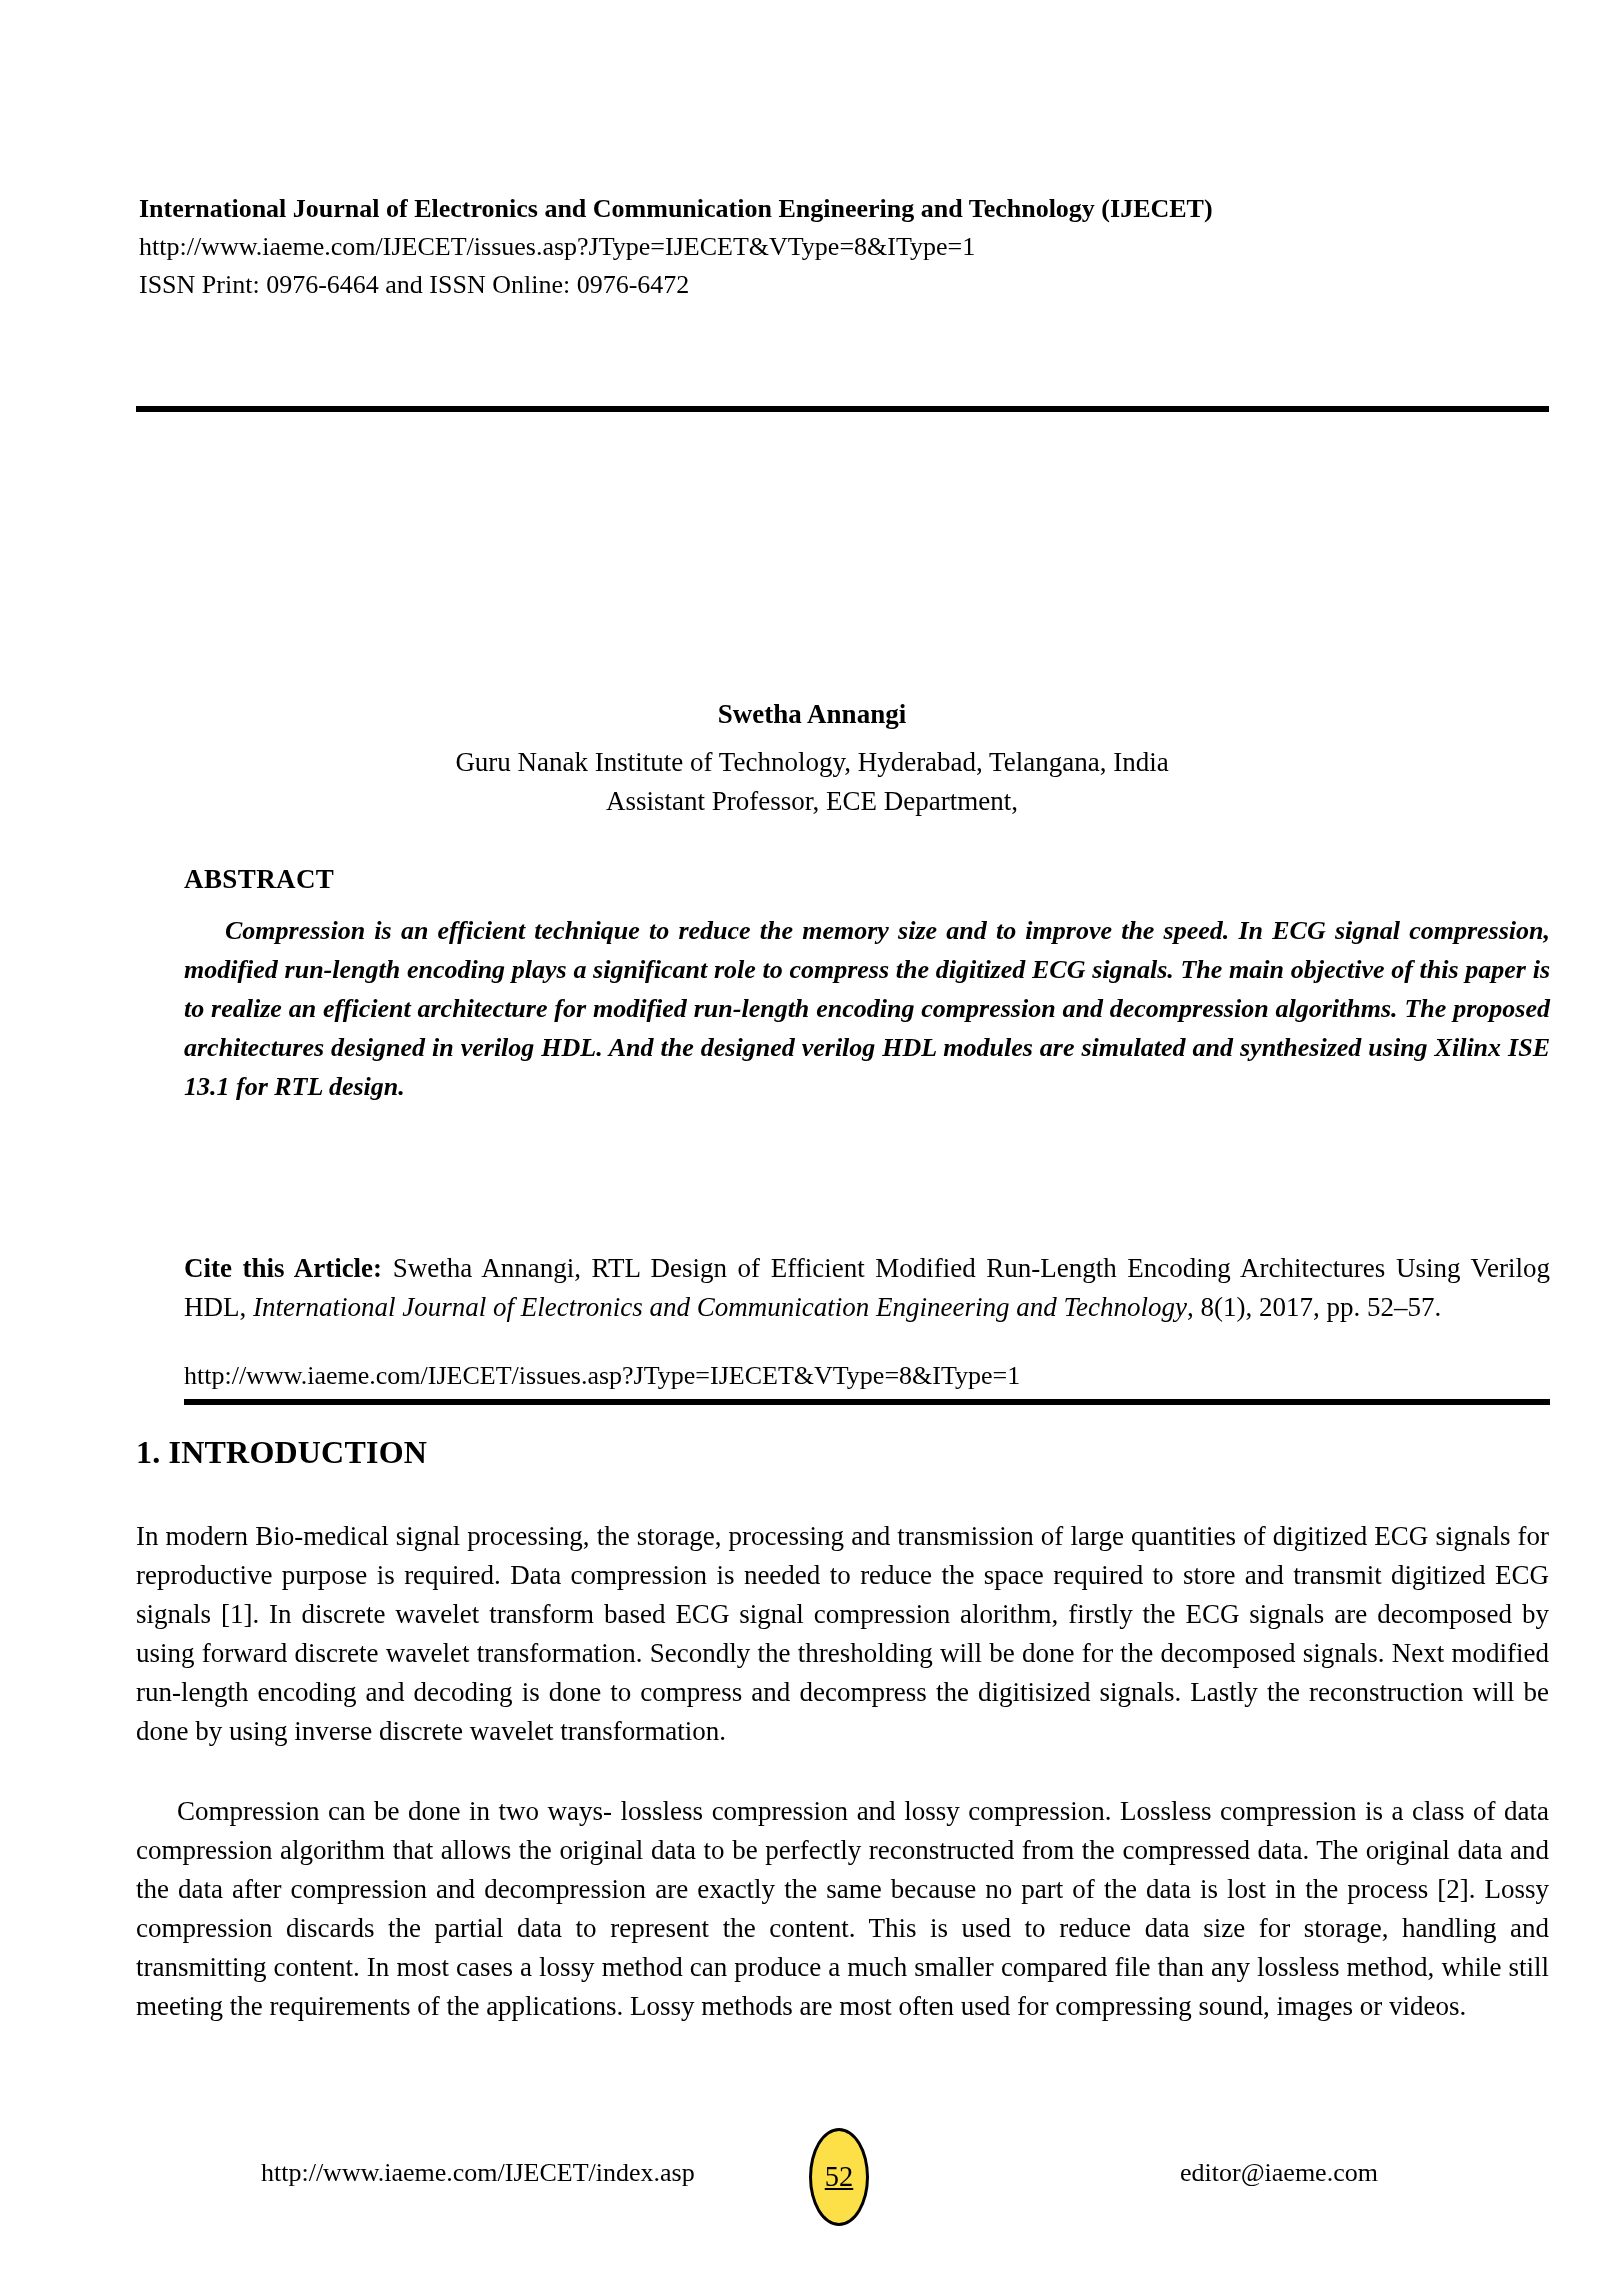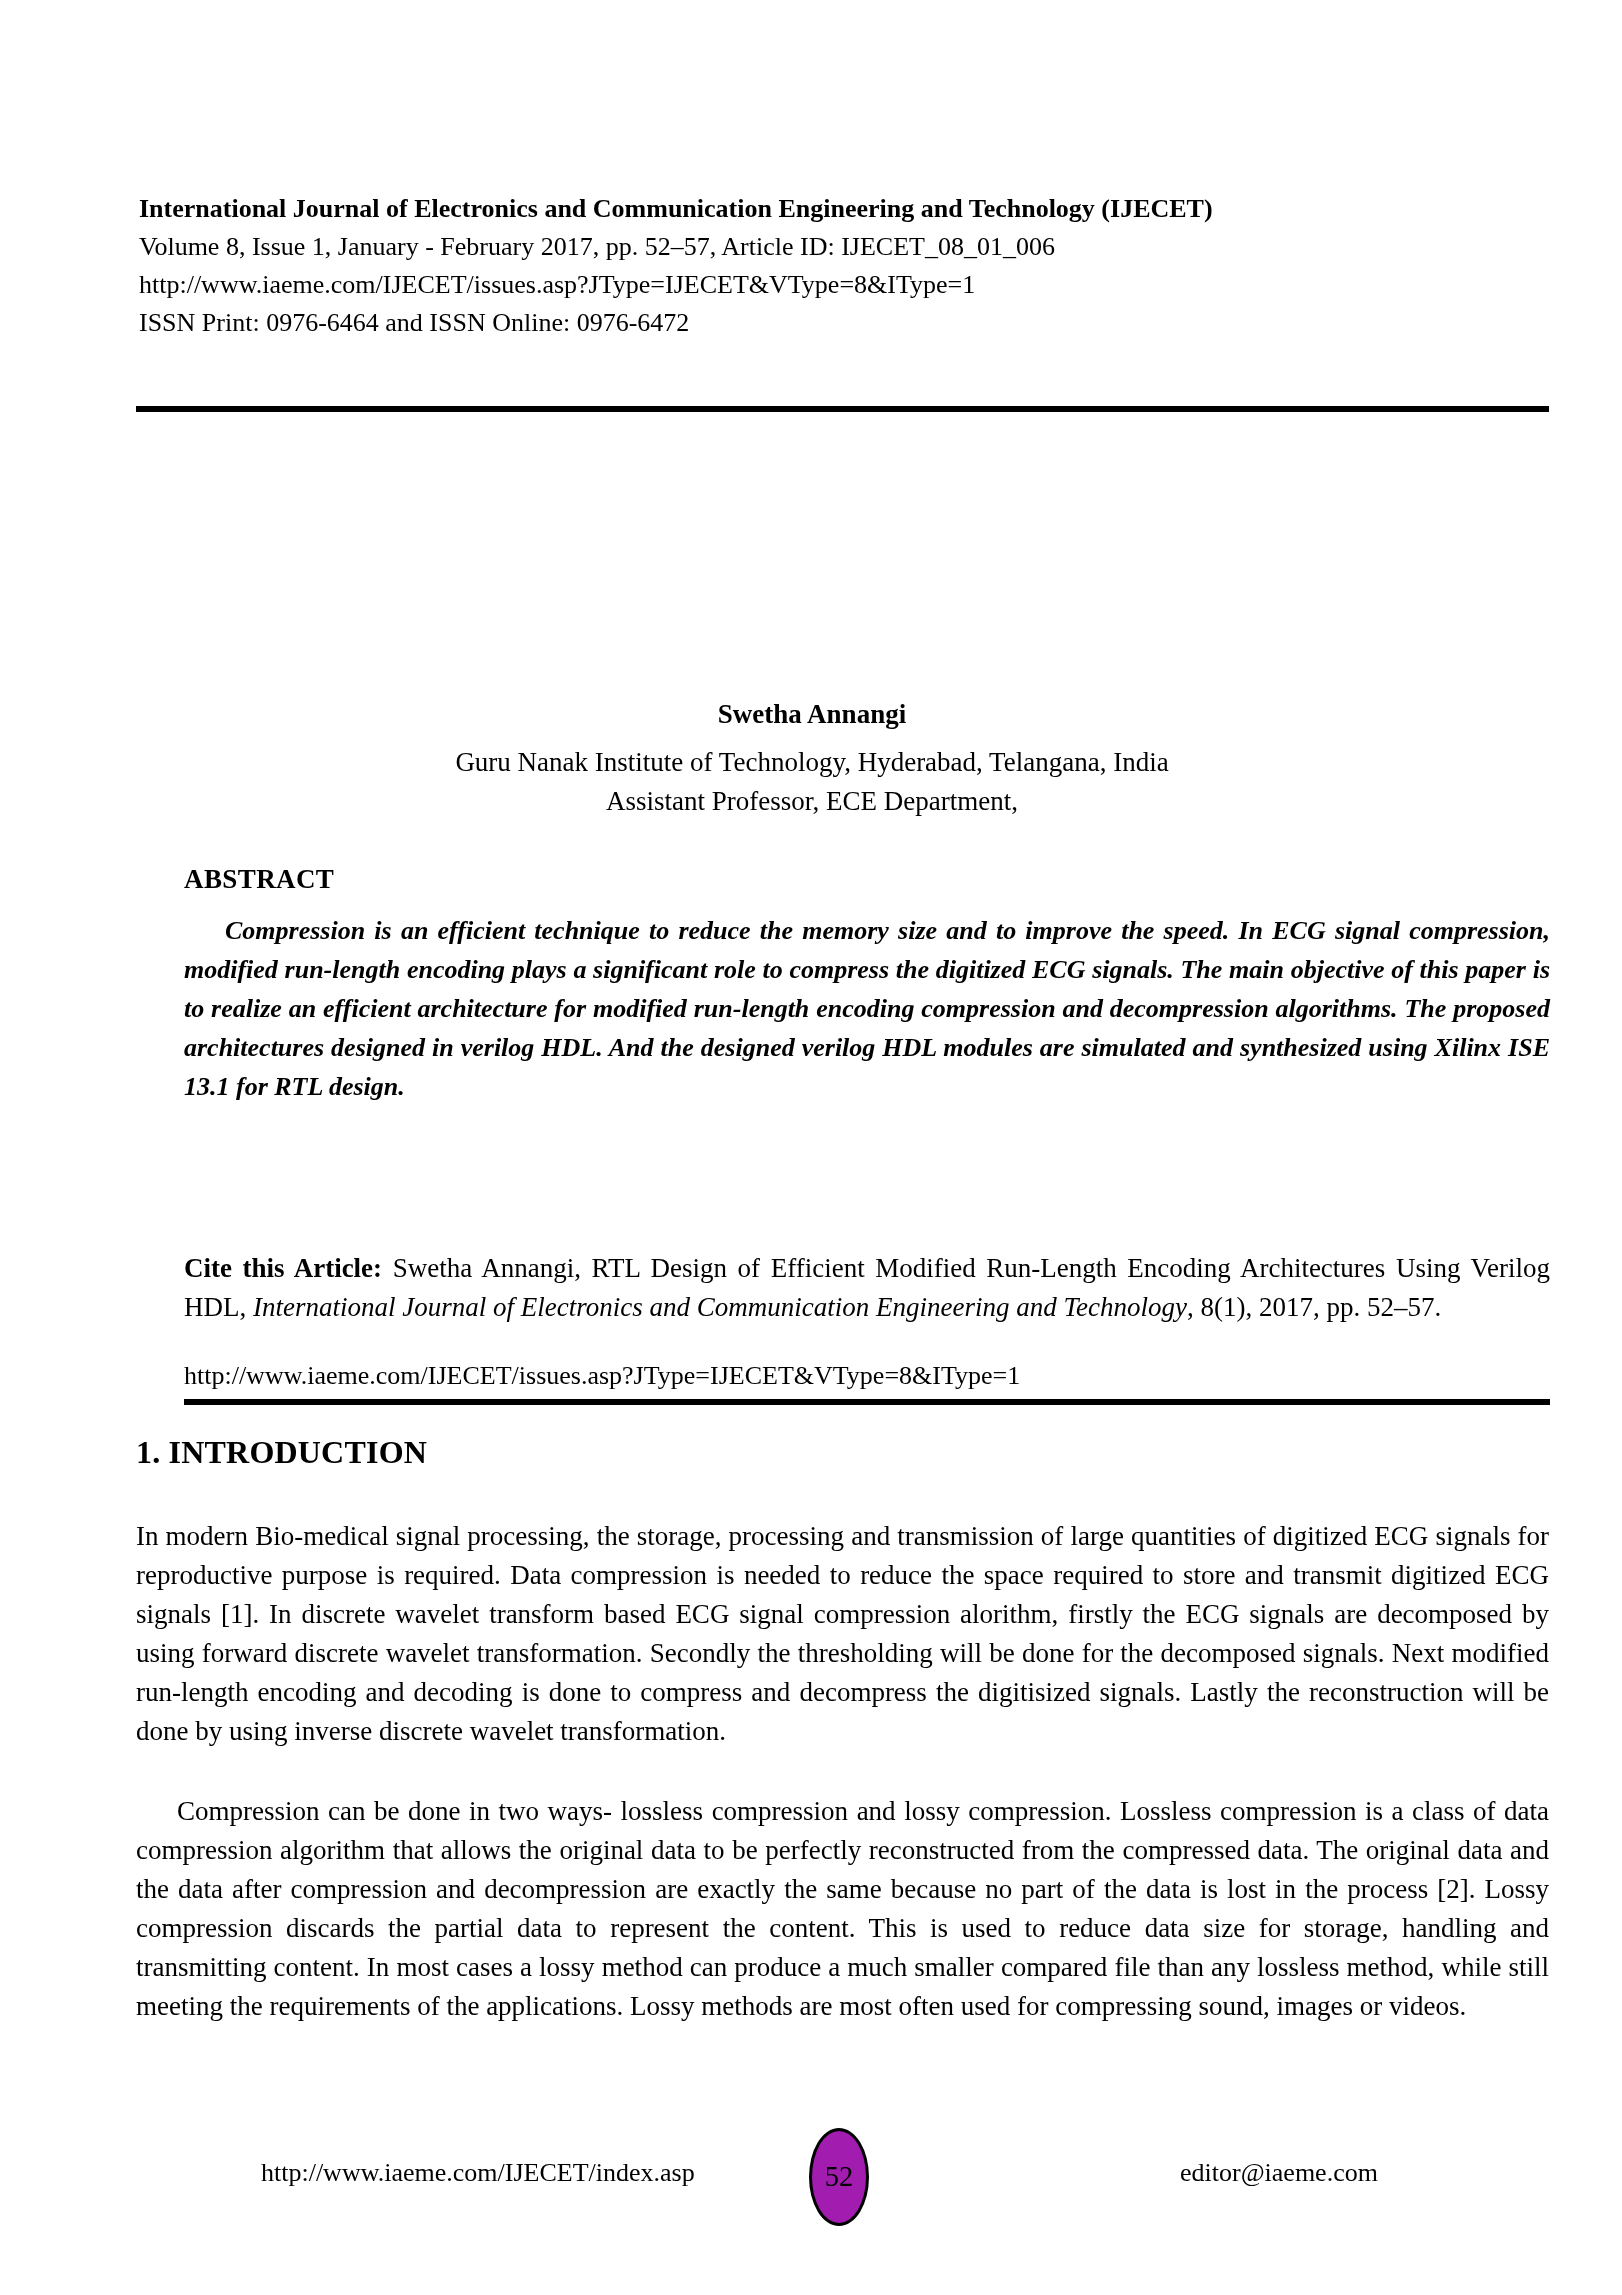--- a/index.html
+++ b/index.html
@@ -188,39 +188,39 @@
     white-space: nowrap;
   }
   .page-badge {
     position: absolute;
     left: 809px;
     top: 2128px;
     width: 60px;
     height: 98px;
     border: 3.2px solid #000000;
     border-radius: 50%;
-    background: #a21caf;
+    background: #fde047;
     display: flex;
     align-items: center;
     justify-content: center;
     box-sizing: border-box;
+    text-decoration: underline;
   }
   .page-badge span {
     font-size: 28.5px;
     line-height: 32px;
   }
 </style>
 </head>
 <body>
 
 <div class="page">
 
   <div class="masthead">
     <div class="line bold">International Journal of Electronics and Communication Engineering and Technology (IJECET)</div>
-    <div class="line">Volume 8, Issue 1, January - February 2017, pp. 52–57, Article ID: IJECET_08_01_006</div>
     <div class="line">http://www.iaeme.com/IJECET/issues.asp?JType=IJECET&amp;VType=8&amp;IType=1</div>
     <div class="line">ISSN Print: 0976-6464 and ISSN Online: 0976-6472</div>
   </div>
 
   <div class="rule rule-top"></div>
 
 
   <div class="author-name">Swetha Annangi</div>
   <div class="affiliation">
     <div>Guru Nanak Institute of Technology, Hyderabad, Telangana, India</div>

